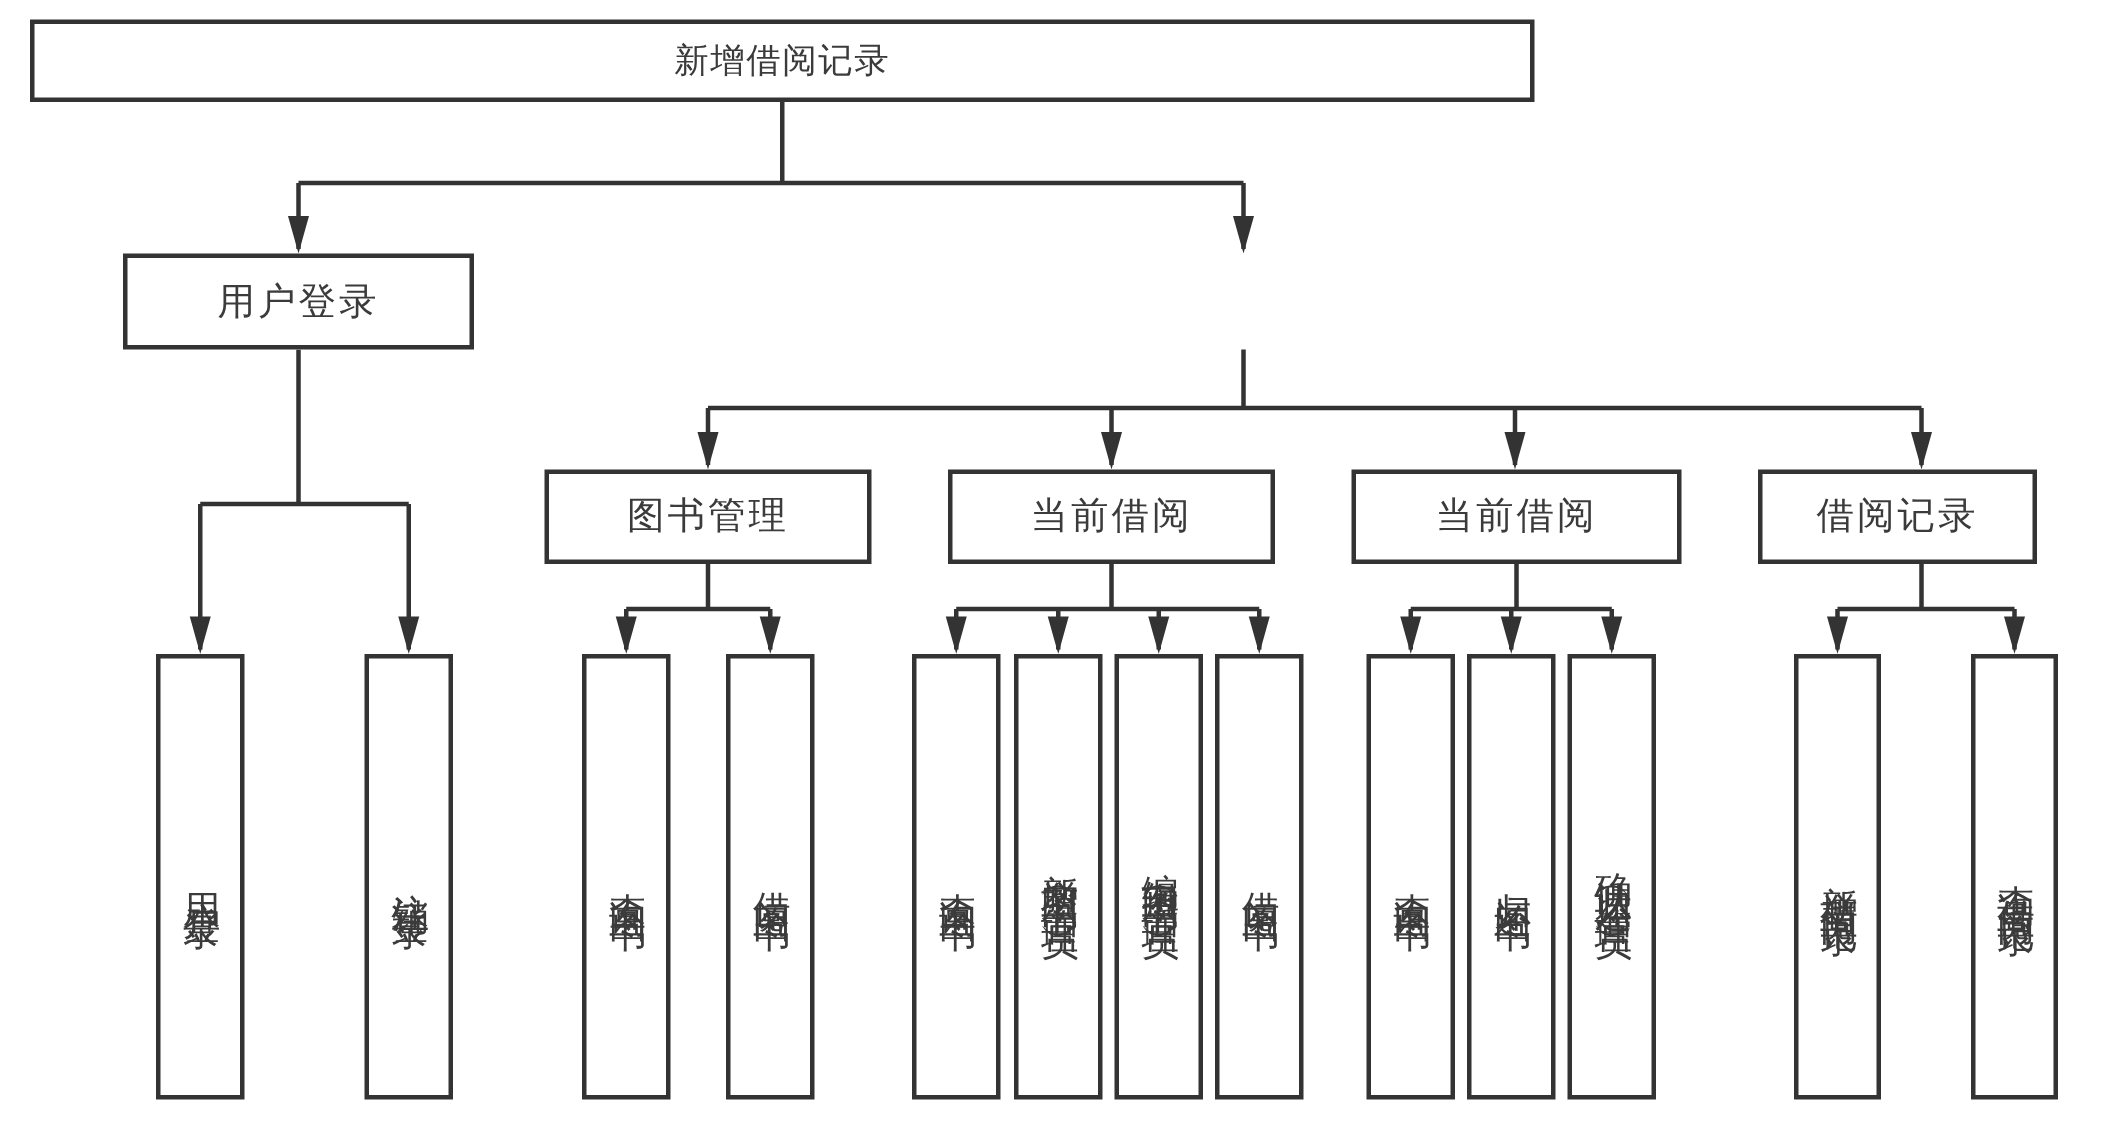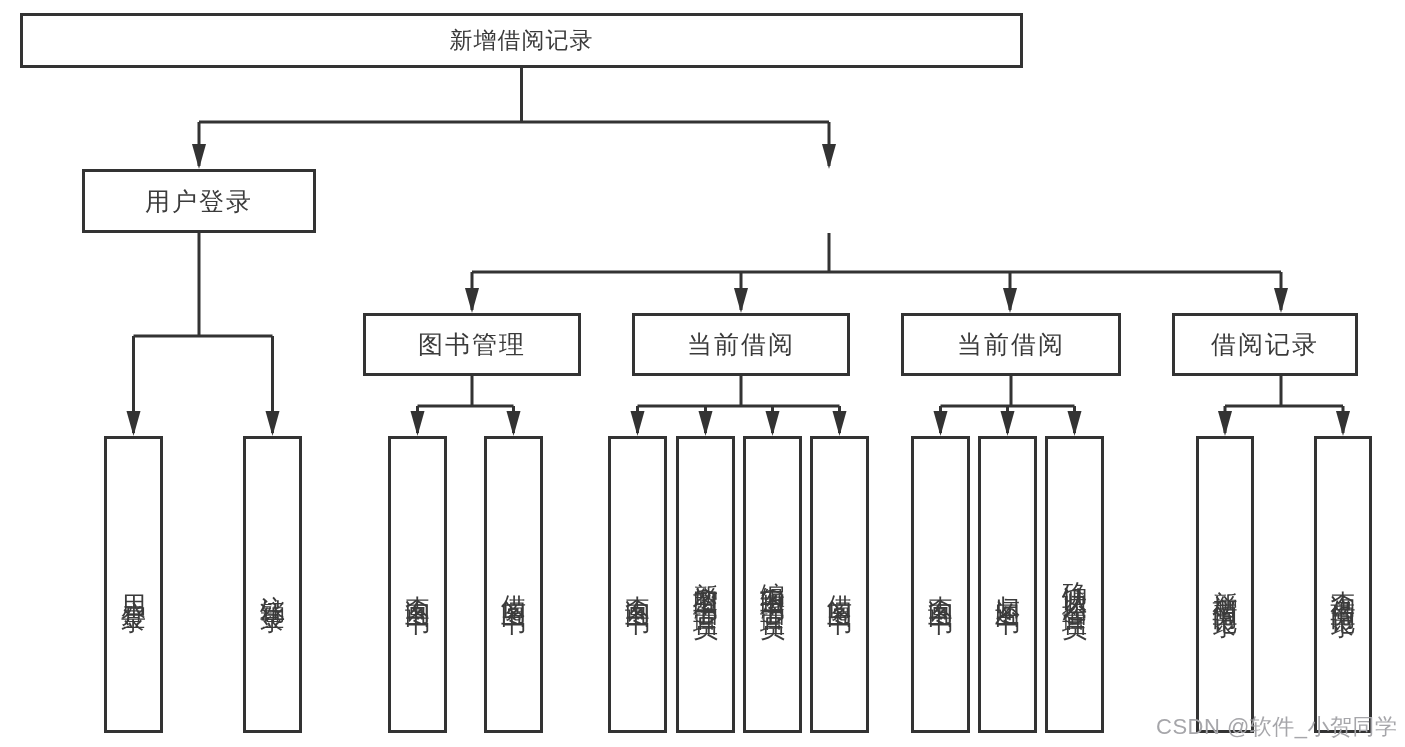--- a/index.html
+++ b/index.html
@@ -184,15 +184,14 @@
     <span>确认归还（管理员）</span>
   </div>
 
   <div class="node v" style="left:1196px;top:436px;width:58px;height:297px;">
     <span>新增借阅记录</span>
   </div>
   <div class="node v" style="left:1314px;top:436px;width:58px;height:297px;">
     <span>查询借阅记录</span>
   </div>
 
-  <div class="watermark">CSDN @软件_小贺同学</div>
 
 </div>
 
 </body></html>

